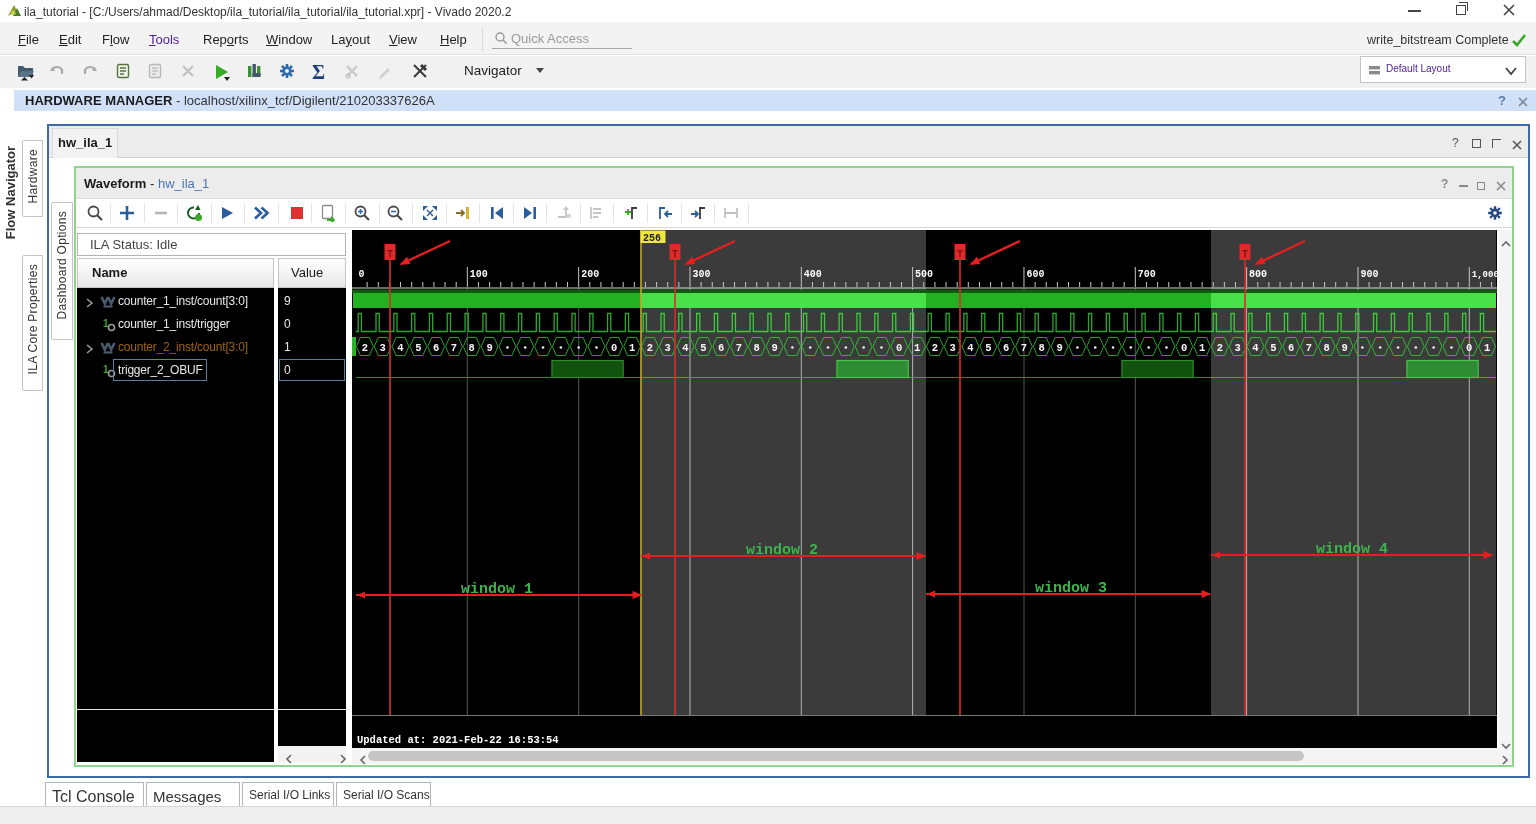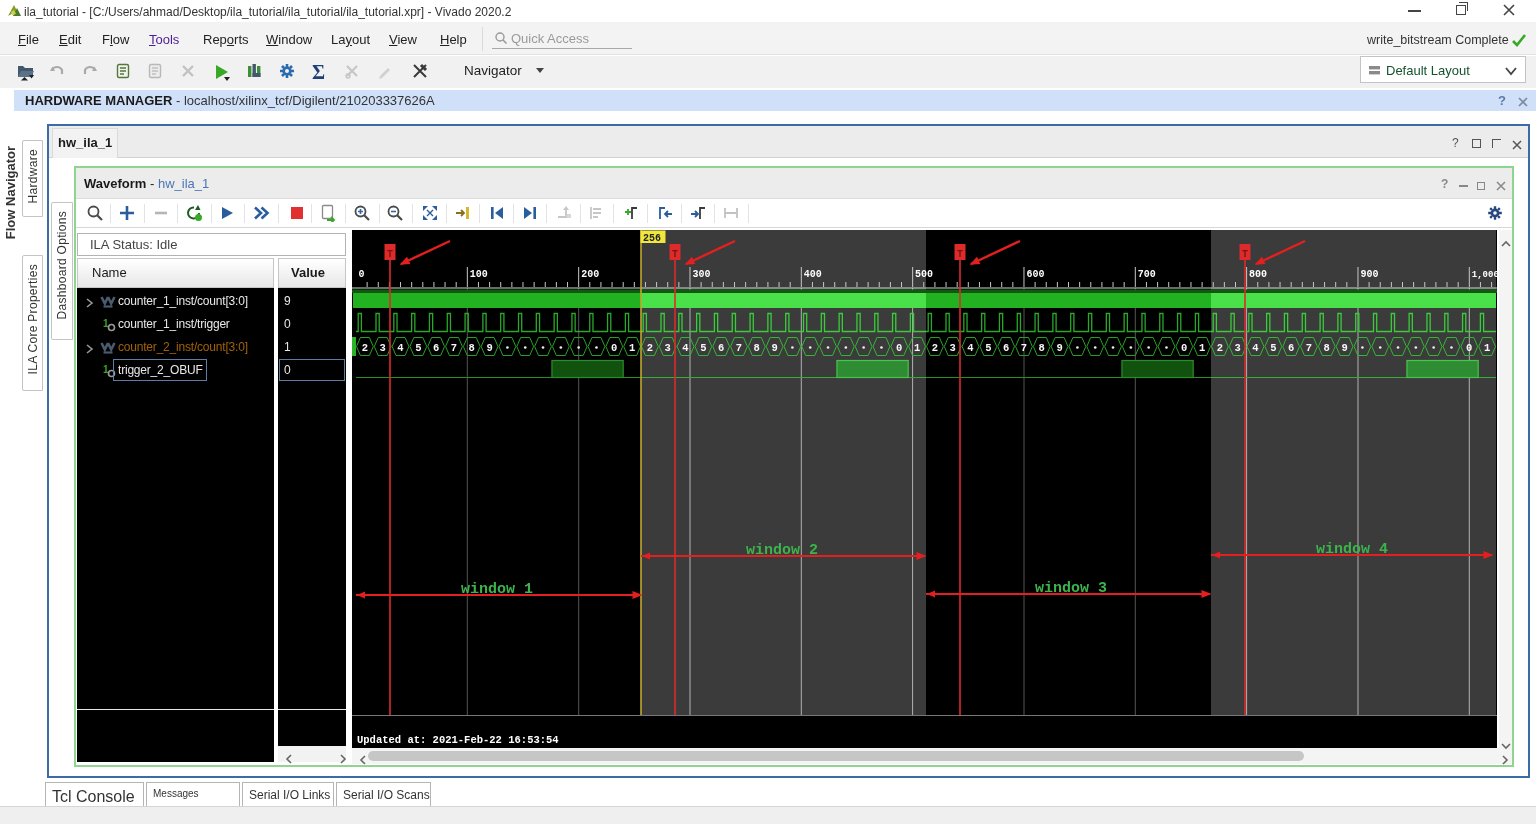--- a/index.html
+++ b/index.html
@@ -91,21 +91,21 @@
     </svg></div>
 <div class="abs" style="left:22px;top:78px;width:0;height:0;border-left:5px solid transparent;border-top:5px solid #222;transform:rotate(-45deg)"></div>
 <div class="abs" style="left:312px;top:61px;font-size:20px;font-weight:bold;color:#1f3f77;font-family:'Liberation Serif',serif">Σ</div>
 <div class="abs" style="left:464px;top:63px;font-size:13.5px;color:#222">Navigator</div>
 <div class="abs" style="left:536px;top:68px;width:0;height:0;border-left:4.5px solid transparent;border-right:4.5px solid transparent;border-top:5px solid #444"></div>
 <div class="abs" style="left:1360px;top:56px;width:166px;height:27px;background:#fff;border:1px solid #c3c3c3"></div>
 <div class="abs" style="left:1368px;top:63px"><svg width="14" height="14" viewBox="0 0 14 14" style="" xmlns="http://www.w3.org/2000/svg">
       <rect x="1" y="3" width="11" height="3.4" fill="#8a8a8a"></rect>
       <rect x="1" y="8" width="11" height="3.4" fill="#8a8a8a"></rect>
     </svg></div>
-<div class="abs" style="left:1386px;top:63px;font-size:13px;color:#14532d">Default Layout</div>
+<div class="abs" style="left:1386px;top:63px;font-size:10px;color:#4c1d95">Default Layout</div>
 <div class="abs" style="left:1504px;top:64px"><svg width="14" height="14" viewBox="0 0 14 14" style="" xmlns="http://www.w3.org/2000/svg">
       <path d="M2,4 L7,10 L12,4" fill="none" stroke="#444" stroke-width="1.8"></path>
     </svg></div>
 <div class="abs" style="left:14px;top:90px;width:1522px;height:21px;background:#cfe0f8"></div>
 <div class="abs" style="left:25px;top:93px;font-size:13px;color:#1a1a1a"><b>HARDWARE MANAGER</b> <span style="color:#333">- localhost/xilinx_tcf/Digilent/210203337626A</span></div>
 <div class="abs" style="left:1498px;top:93px;font-size:13px;font-weight:bold;color:#5a7aa8">?</div>
 <div class="abs" style="left:1517px;top:94px"><svg width="12" height="12" viewBox="0 0 12 12" style="" xmlns="http://www.w3.org/2000/svg">
       <path d="M2,2 L10,10 M10,2 L2,10" stroke="#7a8aa0" stroke-width="1.6"></path>
     </svg></div>
 <div class="abs" style="left:3px;top:146px;width:15px;height:120px">
@@ -250,22 +250,22 @@
           <path d="M8,1.2 V4 M8,12 V14.8 M1.2,8 H4 M12,8 H14.8 M3.2,3.2 L5,5 M11,11 L12.8,12.8 M12.8,3.2 L11,5 M5,11 L3.2,12.8"></path>
         </g>
       </g>
       <circle cx="8" cy="8" r="1.8" fill="#fff"></circle>
     </svg></div>
 <div class="abs" style="left:76px;top:227px;width:1436px;height:1px;background:#d8d8d8"></div>
 <div class="abs" style="left:77px;top:233px;width:269px;height:23px;background:#fff;border:1px solid #b3b3b3"></div>
 <div class="abs" style="left:90px;top:237px;font-size:13px;color:#444">ILA Status: Idle</div>
 <div class="abs" style="left:77px;top:258px;width:197px;height:30px;background:linear-gradient(#ffffff,#e7e7e7);border:1px solid #c6c6c6"></div>
 <div class="abs" style="left:278px;top:258px;width:68px;height:30px;background:linear-gradient(#ffffff,#e7e7e7);border:1px solid #c6c6c6"></div>
-<div class="abs" style="left:92px;top:265px;font-size:13px;font-weight:normal;color:#1a1a1a">Name</div>
-<div class="abs" style="left:291px;top:265px;font-size:13px;font-weight:bold;color:#1a1a1a">Value</div>
+<div class="abs" style="left:92px;top:265px;font-size:13px;font-weight:bold;color:#1a1a1a">Name</div>
+<div class="abs" style="left:291px;top:265px;font-size:13px;font-weight:normal;color:#1a1a1a">Value</div>
 <div class="abs" style="left:77px;top:288px;width:197px;height:474px;background:#000"></div>
 <div class="abs" style="left:278px;top:288px;width:68px;height:458px;background:#000"></div>
 <div class="abs" style="left:77px;top:709px;width:197px;height:1px;background:#e8e8e8"></div>
 <div class="abs" style="left:278px;top:709px;width:68px;height:1px;background:#e8e8e8"></div>
 <div class="abs" style="left:84px;top:295px"><svg width="10" height="12" viewBox="0 0 10 12" style="" xmlns="http://www.w3.org/2000/svg">
       <path d="M3,2 L8,6 L3,10" fill="none" stroke="#9a9a9a" stroke-width="1.6"></path>
     </svg></div>
 <div class="abs" style="left:100px;top:295px;"><svg width="16" height="14" viewBox="0 0 16 14" style="" xmlns="http://www.w3.org/2000/svg">
       <path d="M1.5,2 L4.8,8.5 L8,2 M8,2 L11.2,8.5 L14.5,2" fill="none" stroke="#4a5b6e" stroke-width="2.6"></path>
       <path d="M3.5,11.5 h9" stroke="#4a5b6e" stroke-width="2.2"></path>
@@ -468,16 +468,16 @@
 <div class="abs" style="left:1501px;top:235px"><svg width="10" height="10" viewBox="0 0 10 10" style="" xmlns="http://www.w3.org/2000/svg">
       <path d="M1,7 L5,3 L9,7" fill="none" stroke="#666" stroke-width="1.6"></path>
     </svg></div>
 <div class="abs" style="left:1501px;top:737px"><svg width="10" height="10" viewBox="0 0 10 10" style="" xmlns="http://www.w3.org/2000/svg">
       <path d="M1,3 L5,7 L9,3" fill="none" stroke="#666" stroke-width="1.6"></path>
     </svg></div>
 <div class="abs" style="left:0;top:806px;width:1536px;height:18px;background:#efefef;border-top:1px solid #d5d5d5"></div>
 <div class="abs" style="left:45px;top:782px;width:99px;height:24px;background:#fff;border:1px solid #b5b5b5;border-bottom:none"></div>
 <div class="abs" style="left:52px;top:788px;font-size:16px;color:#333">Tcl Console</div>
 <div class="abs" style="left:146px;top:782px;width:94px;height:24px;background:#fff;border:1px solid #b5b5b5;border-bottom:none"></div>
-<div class="abs" style="left:153px;top:788px;font-size:10px;color:#333">Messages</div>
+<div class="abs" style="left:153px;top:788px;font-size:15px;color:#333">Messages</div>
 <div class="abs" style="left:242px;top:782px;width:92px;height:24px;background:#fff;border:1px solid #b5b5b5;border-bottom:none"></div>
 <div class="abs" style="left:249px;top:788px;font-size:12px;color:#333">Serial I/O Links</div>
 <div class="abs" style="left:336px;top:782px;width:95px;height:24px;background:#fff;border:1px solid #b5b5b5;border-bottom:none"></div>
 <div class="abs" style="left:343px;top:788px;font-size:12px;color:#333">Serial I/O Scans</div>
 </body></html>

